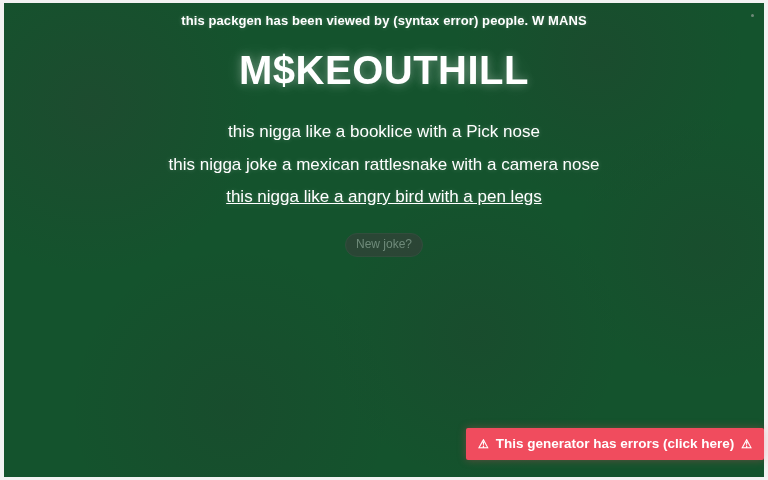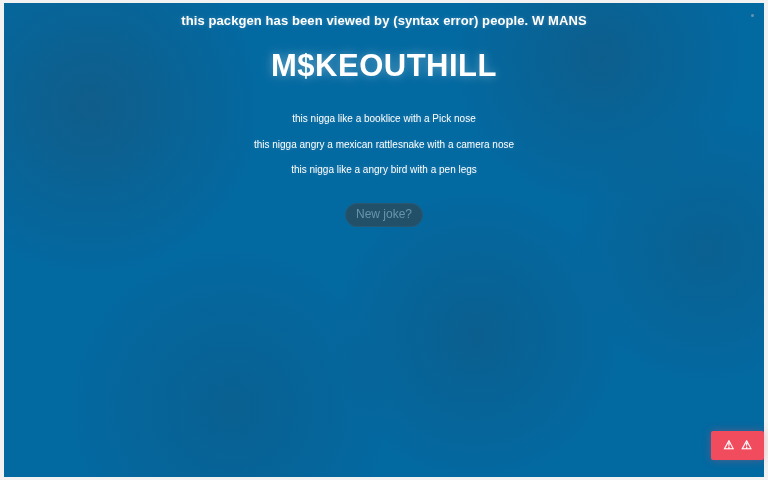--- a/index.html
+++ b/index.html
@@ -10,21 +10,21 @@
   body {
     width: 768px;
     height: 480px;
     overflow: hidden;
     font-family: "Liberation Sans", sans-serif;
   }
   #page {
     position: relative;
     width: 768px;
     height: 480px;
-    background: #0369a1;
+    background: #14532d;
     overflow: hidden;
   }
   
   #page::before {
     content: "";
     position: absolute;
     inset: 0;
     background:
       radial-gradient(circle at 12% 22%, rgba(60,50,55,0.22) 0, rgba(0,0,0,0) 22%),
       radial-gradient(circle at 78% 12%, rgba(55,45,50,0.18) 0, rgba(0,0,0,0) 20%),
@@ -66,37 +66,38 @@
   }
   #view-count {
     font-size: 13px;
     font-weight: bold;
     color: #ffffff;
     letter-spacing: 0.1px;
     text-shadow: 0 0 4px rgba(255,255,255,0.25);
   }
   #gen-title {
     margin-top: 20px;
-    font-size: 31px;
+    font-size: 40px;
     font-weight: bold;
     letter-spacing: 0.5px;
     color: #ffffff;
     text-shadow: 0 0 10px rgba(255,255,255,0.35), 0 0 22px rgba(255,255,255,0.12);
   }
   #jokes {
     margin-top: 30px;
   }
   .joke-line {
-    font-size: 10px;
+    font-size: 17px;
     line-height: 1;
     color: #ffffff;
     margin: 0 0 15.5px 0;
     text-shadow: 0 0 5px rgba(255,255,255,0.22);
   }
   .joke-line.gap {
+    text-decoration: underline;
   }
   #new-joke-button {
     display: inline-block;
     margin-top: 12px;
     padding: 4px 10px 5px 10px;
     background: #3d3d3d;
     color: #b8b8b8;
     border: 1px solid #4a4a4a;
     border-radius: 12px;
     font-size: 12px;
@@ -150,26 +151,27 @@
   <div class="corner-dot"></div>
 
   <div id="content">
 
     <div id="view-count">this packgen has been viewed by (syntax error) people. W MANS</div>
 
     <div id="gen-title">M$KEOUTHILL</div>
 
     <div id="jokes">
       <div class="joke-line">this nigga like a booklice with a Pick nose</div>
-      <div class="joke-line">this nigga angry a mexican rattlesnake with a camera nose</div>
+      <div class="joke-line">this nigga joke a mexican rattlesnake with a camera nose</div>
       <div class="joke-line gap">this nigga like a angry bird with a pen legs</div>
     </div>
 
     <div id="new-joke-button">New joke?</div>
 
   </div>
 
   <div id="error-banner">
     <span class="warn">⚠</span>
+    <span>This generator has errors (click here)</span>
     <span class="warn">⚠</span>
   </div>
 
 </div>
 
 </body></html>

